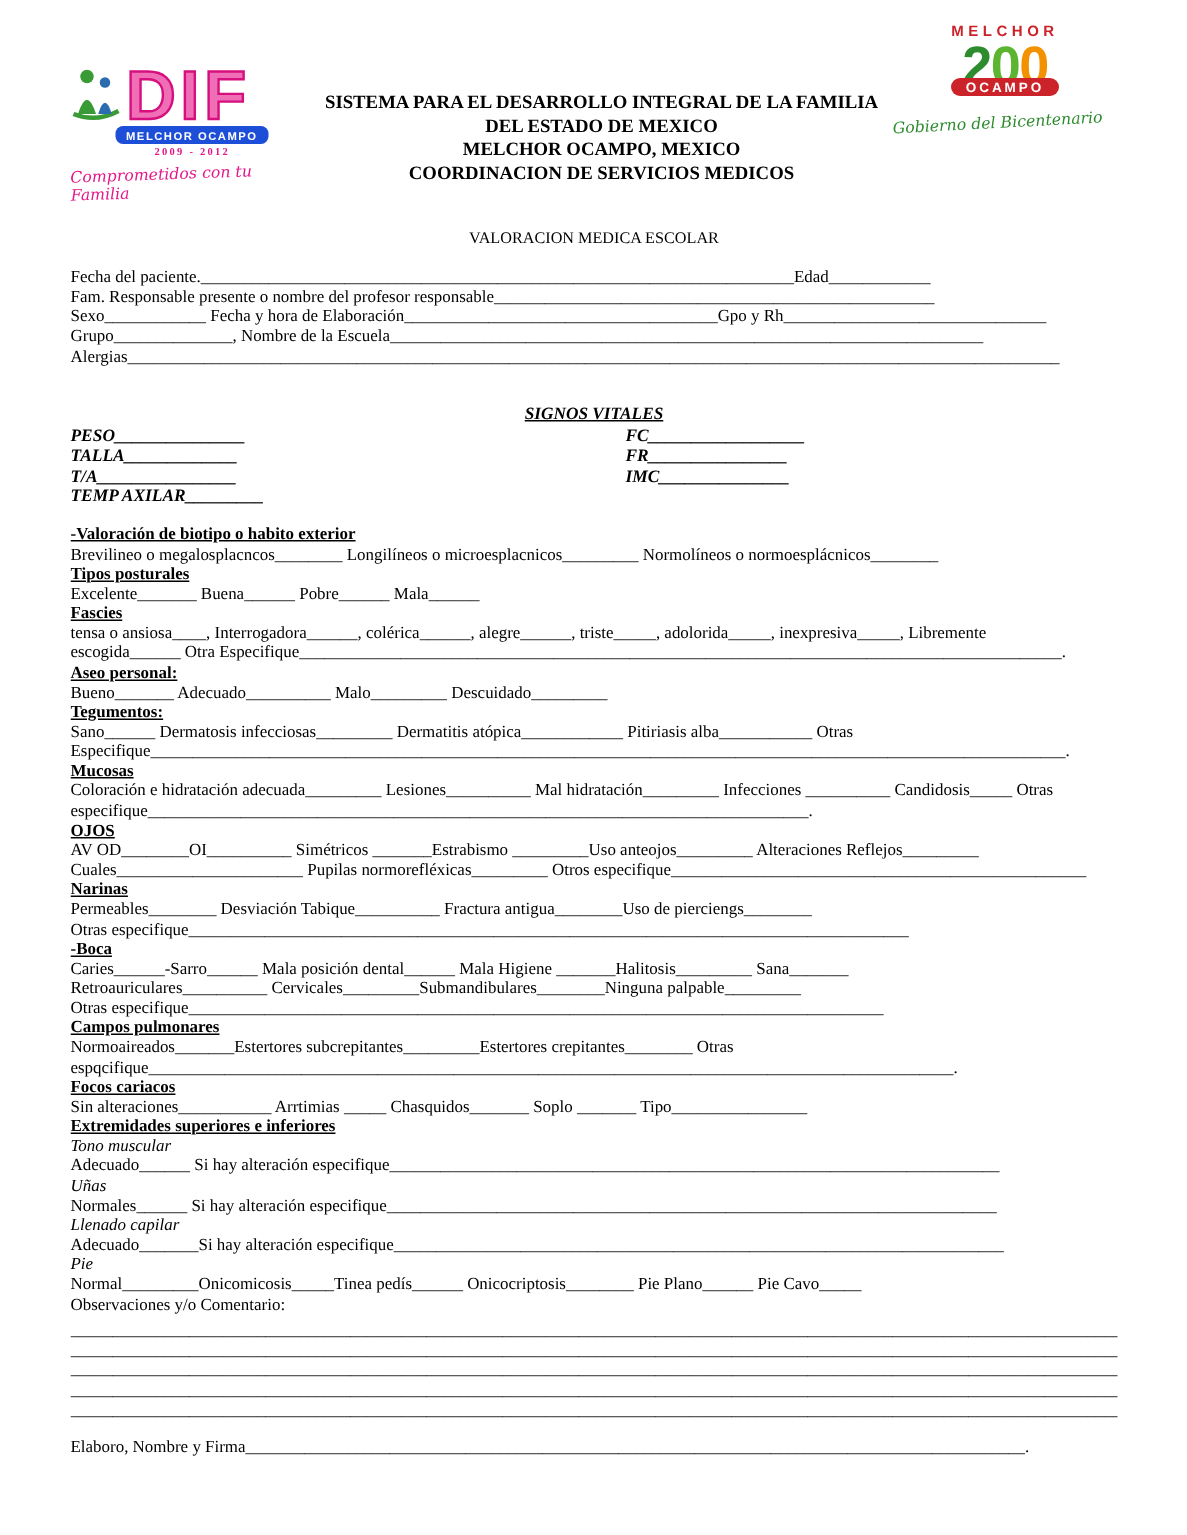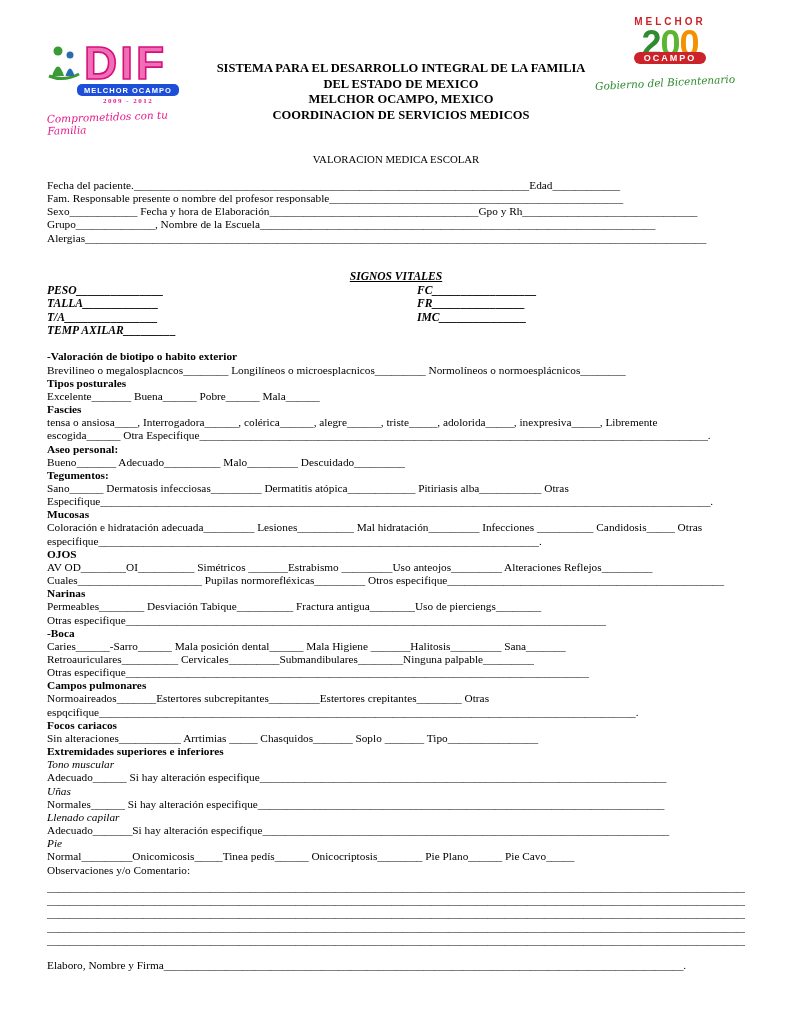--- a/index.html
+++ b/index.html
@@ -26,21 +26,21 @@
   .digit.d2{color:#f39200;}
   .ocampo{background:#cc2229;color:#fff;font-family:"Liberation Sans",sans-serif;font-weight:bold;font-size:9px;
     letter-spacing:2px;padding:1px 10px;border-radius:8px;width:fit-content;margin:-8px auto 0;position:relative;}
   .bic-slogan{color:#2e8b2e;font-style:italic;font-size:10.5px;margin-top:12px;text-align:left;
     font-family:"DejaVu Serif",serif;transform:rotate(-3deg);}
 
   
   .doc-title{text-align:center;font-size:10.8px;margin-top:9px;line-height:13px;}
   .patient{margin-top:13px;}
   .line{font-size:11.3px;line-height:13.15px;white-space:nowrap;overflow:hidden;}
-  .heading{font-weight:bold;}
+  .heading{font-weight:bold;text-decoration:underline;}
   .italic{font-style:italic;}
   .signos-title{text-align:center;font-weight:bold;font-style:italic;text-decoration:underline;
     font-size:11.5px;margin-top:24px;line-height:14px;}
   .vitals{margin-top:1px;margin-bottom:13px;}
   .vitals-row{display:grid;grid-template-columns:53% 47%;}
   .vital{font-weight:bold;font-style:italic;font-size:11.6px;line-height:13.4px;white-space:nowrap;overflow:hidden;}
   .blanks{margin-top:4px;}
   .blank{line-height:13.4px;}
   .footer-line{margin-top:11px;}
 </style>

